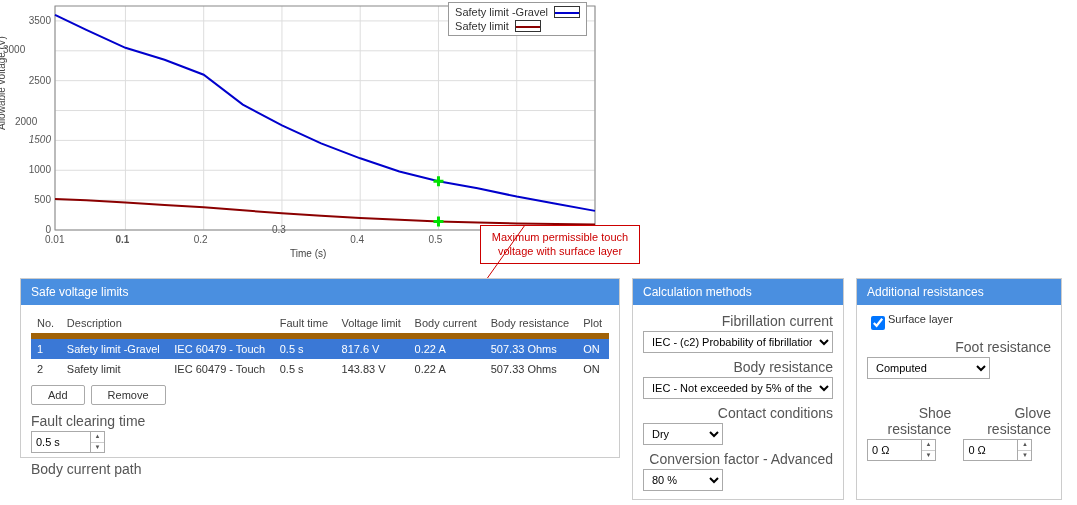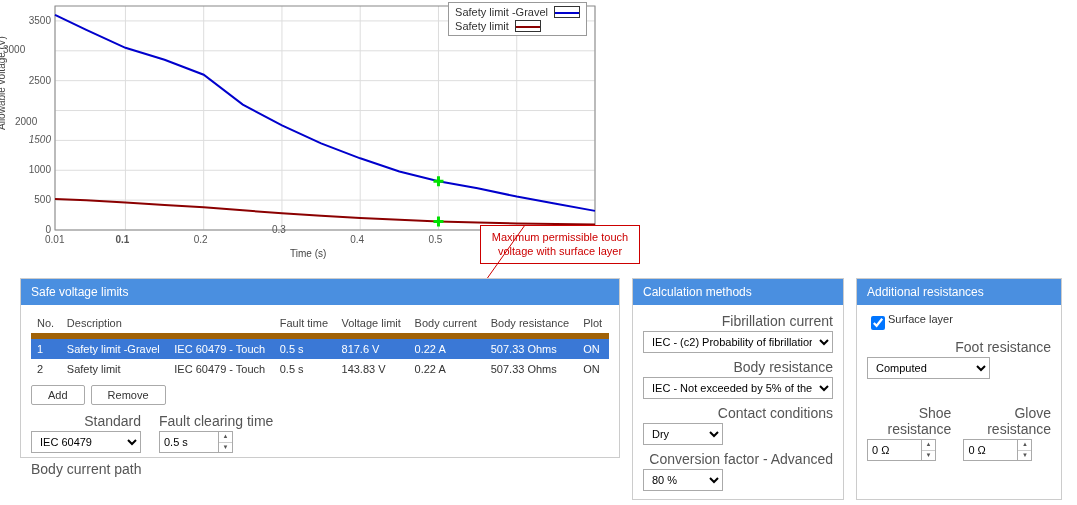--- a/index.html
+++ b/index.html
@@ -159,24 +159,20 @@
               <td>143.83 V</td>
               <td>0.22 A</td>
               <td>507.33 Ohms</td>
               <td>ON</td>
             </tr>
           </tbody>
         </table>
         <div><span class="btn">Add</span><span class="btn">Remove</span></div>
         <div class="row">
           <div class="col">
-            <span class="label">Standard</span>
-            <select style="width:110px"><option>IEC 60479</option></select>
-          </div>
-          <div class="col">
             <span class="label">Fault clearing time</span>
             <div class="spin">
               <input type="text" value="0.5 s" style="">
               <div class="arrows">
                 <span>▲</span>
                 <span>▼</span>
               </div>
             </div>
           </div>
         </div>

